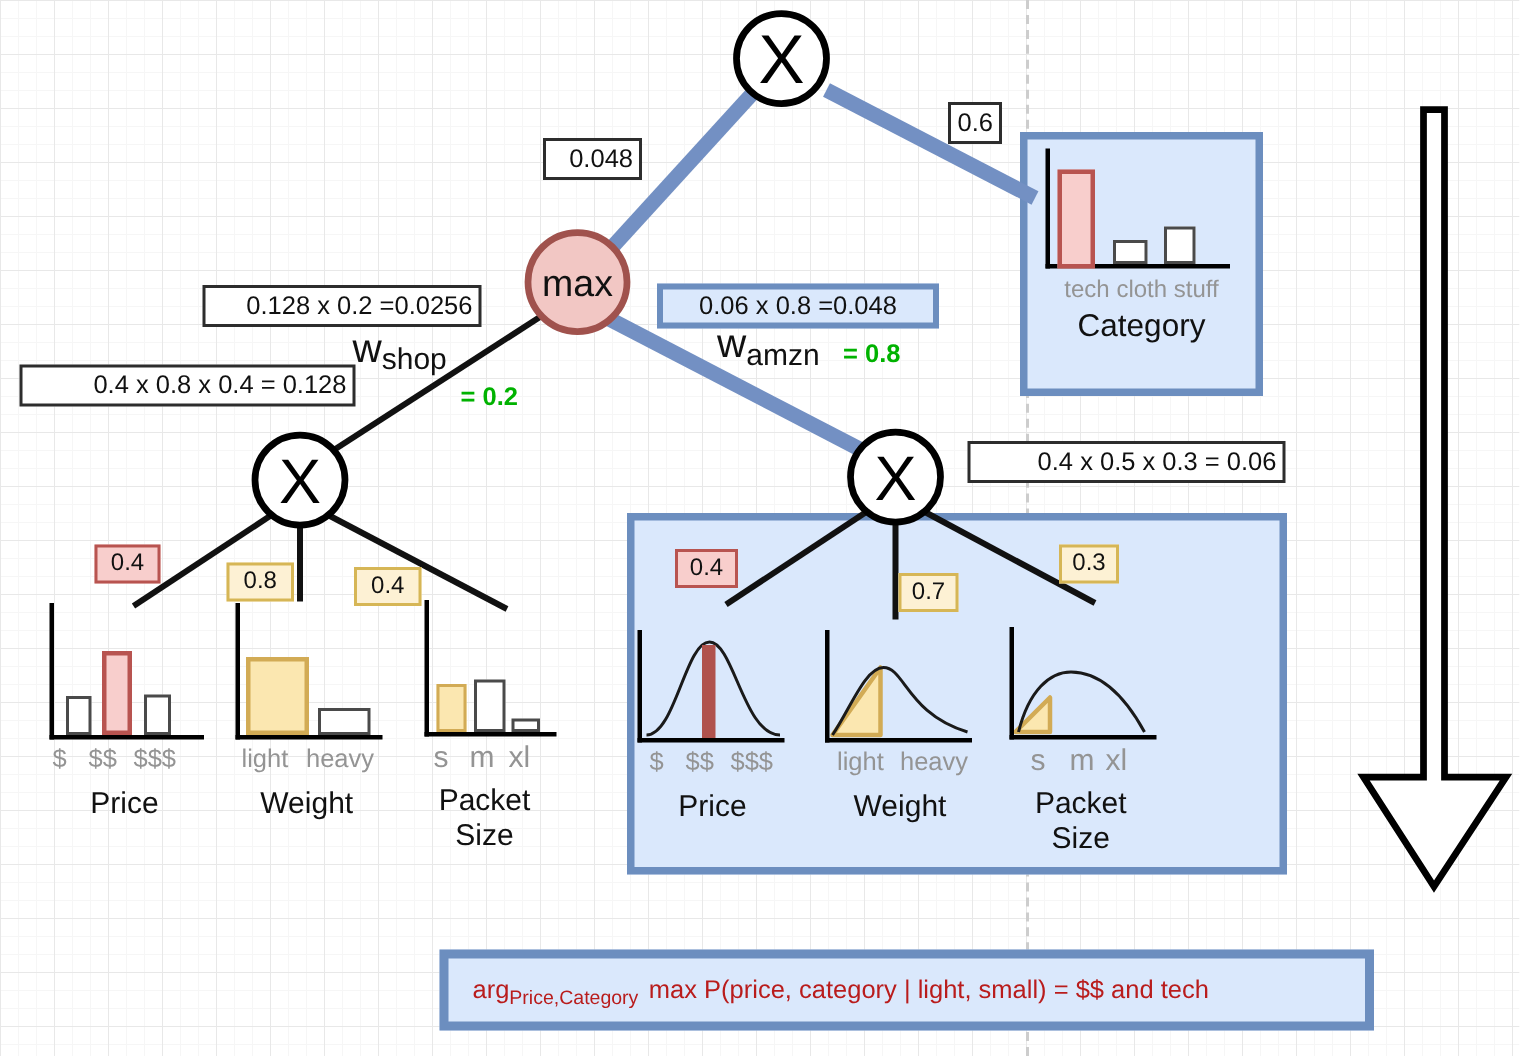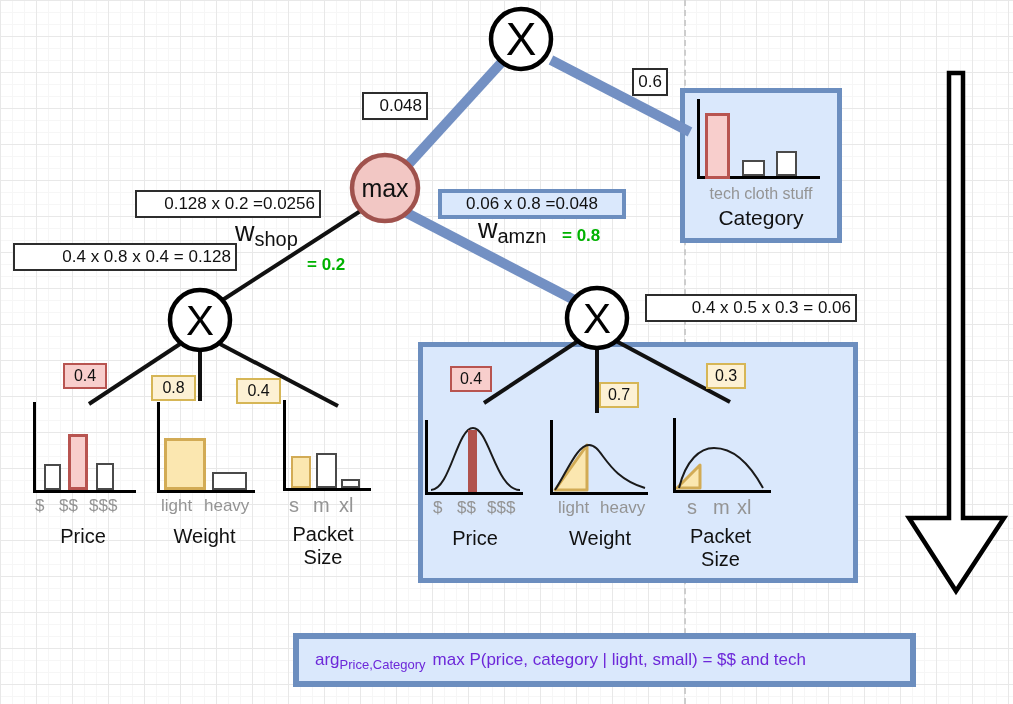--- a/index.html
+++ b/index.html
@@ -8,21 +8,21 @@
     background-image:
       linear-gradient(to right,#e8e8e8 1px,transparent 1px),
       linear-gradient(to bottom,#e8e8e8 1px,transparent 1px),
       linear-gradient(to right,#f6f6f6 1px,transparent 1px),
       linear-gradient(to bottom,#f6f6f6 1px,transparent 1px);
     background-size:36px 36px,36px 36px,12px 12px,12px 12px;
   }
   .pageline{position:absolute;left:684px;top:0;width:0;height:704px;border-left:2px dashed #cdcdcd;z-index:0;}
   .bigbox{position:absolute;background:#dae8fc;border:5px solid #6c8ebf;box-sizing:border-box;z-index:1;}
   .eqbox{position:absolute;background:#dae8fc;border:6px solid #6c8ebf;box-sizing:border-box;z-index:1;
-         display:flex;align-items:center;padding-left:16px;font-size:17px;color:#6d28d9;text-align:center;}
+         display:flex;align-items:center;padding-left:16px;font-size:17px;color:#b91c1c;text-align:center;}
   .eqbox .sub{font-size:13px;position:relative;top:4px;}
   .eqbox .body{margin-left:7px;}
   svg.overlay{position:absolute;left:0;top:0;z-index:5;pointer-events:none;}
   .lbl{position:absolute;z-index:10;box-sizing:border-box;text-align:center;color:#111;}
   .calc{background:#ffffff;border:2px solid #2d2d2d;font-size:17px;padding:2px 4px;text-align:right;}
   .calc-blue{background:#dae8fc;border:4px solid #6c8ebf;font-size:17px;padding:1px 4px;}
   .tag{font-size:16px;padding:2px 0;border:2px solid;}
   .tag-pink{background:#f8cecc;border-color:#b85450;}
   .tag-yellow{background:#fdf1d4;border-color:#d6b656;}
   .wlabel{font-size:27px;background:transparent;}
@@ -43,21 +43,21 @@
   .cat-ticks{position:absolute;left:0;right:0;top:92px;text-align:center;color:#949494;font-size:16px;}
   .cat-title{position:absolute;left:0;right:0;top:113px;text-align:center;color:#111;font-size:21px;}
 </style>
 </head>
 <body>
 
 <div id="canvas">
 
   <div class="pageline"></div>
 
-  <div class="bigbox" style="left:680px;top:88px;width:162px;height:155px">
+  <div class="bigbox" style="left:680px;top:88px;width:162px;height:176px">
     <div class="axis" style="position:absolute;left:12px;top:6px;width:120px;height:77px;border-width:3px">
       <div class="bar bar-pink" style="left: 5px; width: 25px; bottom: -3px; height: 66px;"></div>
       <div class="bar bar-white" style="left: 42px; width: 23px; height: 16px;"></div>
       <div class="bar bar-white" style="left: 76px; width: 21px; height: 25px;"></div>
     </div>
     <div class="cat-ticks">tech cloth stuff</div>
     <div class="cat-title">Category</div>
   </div>
 
   <div class="bigbox" style="left:418px;top:342px;width:440px;height:241px">

